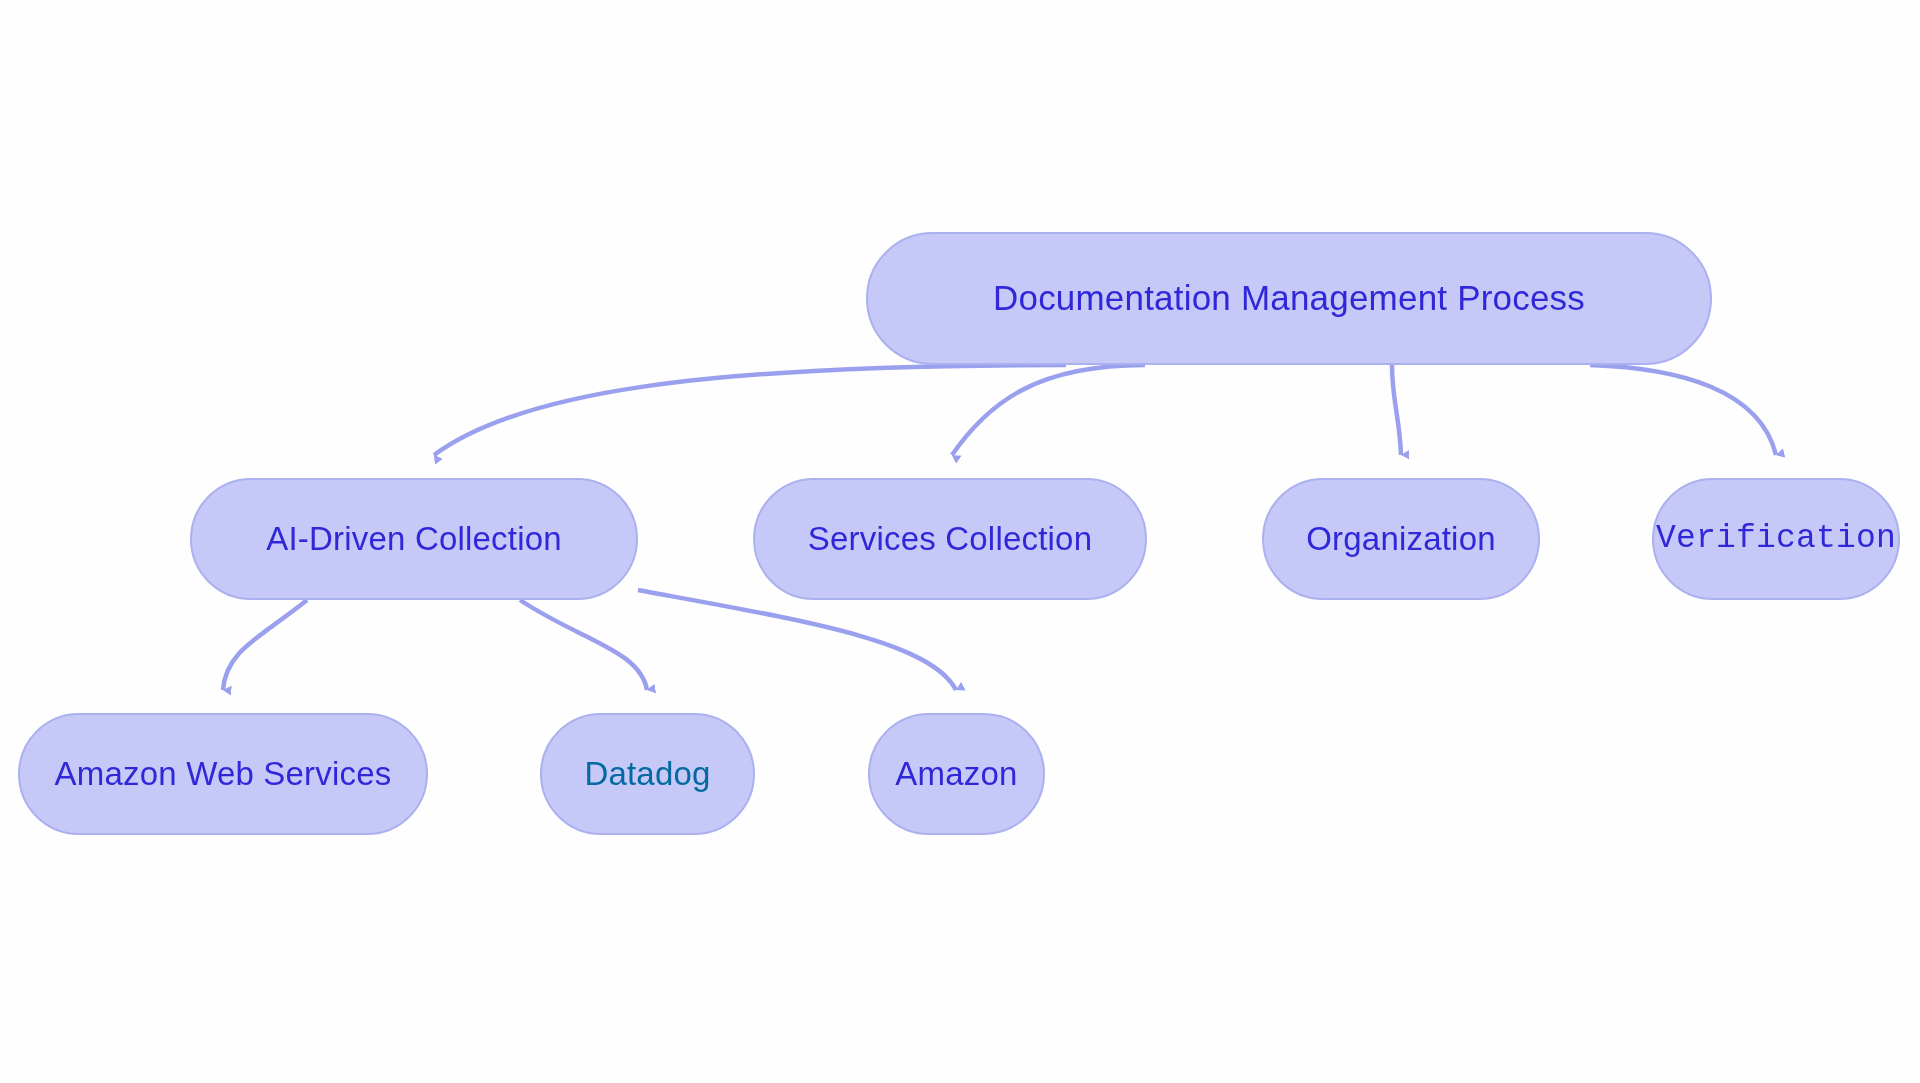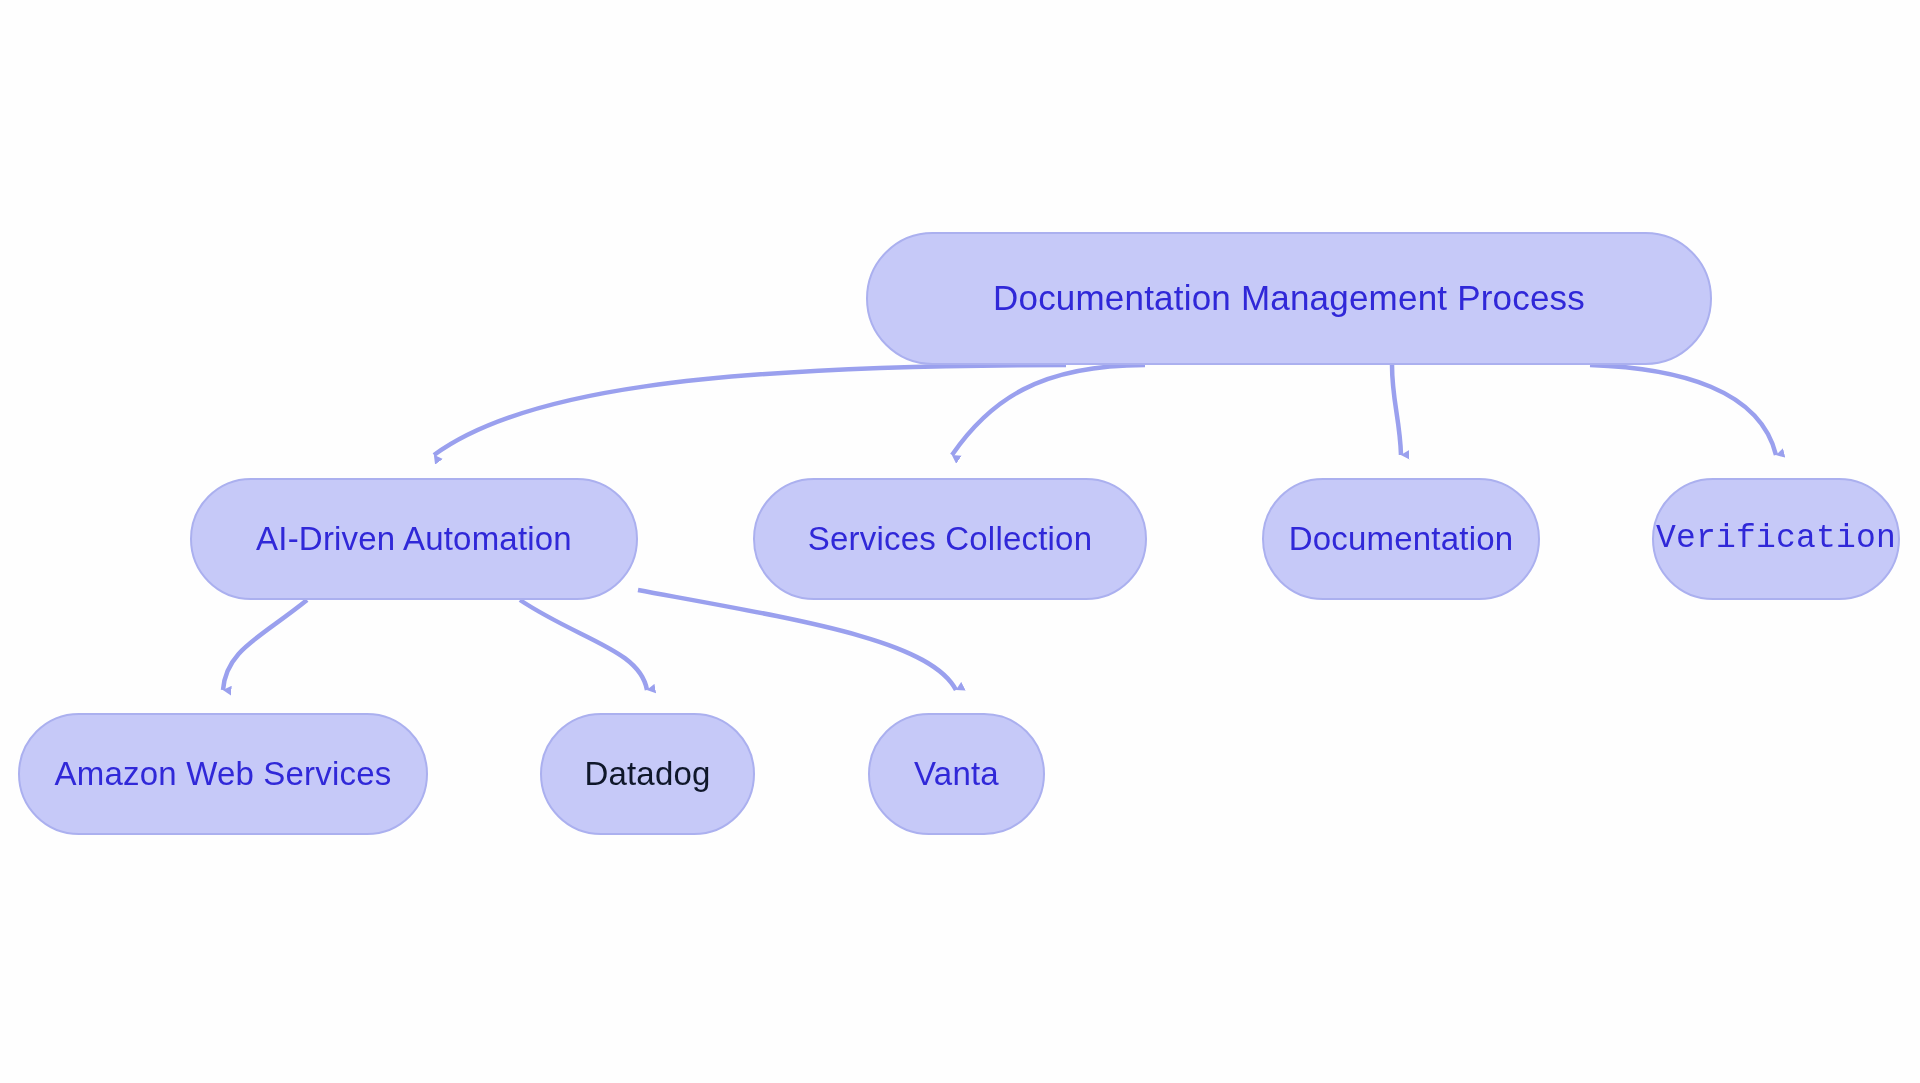--- a/index.html
+++ b/index.html
@@ -70,35 +70,35 @@
         <path d="M 520 600 C 580 640 640 650 647 690" marker-end="url(#arrowhead)"></path>
         <path d="M 638 590 C 800 620 930 640 956 690" marker-end="url(#arrowhead)"></path>
       </g>
   </svg>
 
   <div id="node-layer">
       <div class="flow-node node-root" style="left: 866px; top: 232px; width: 846px; height: 133px; border-radius: 66.5px; background: rgb(198, 201, 248); border-color: rgb(171, 176, 239); color: rgb(48, 40, 216); font-size: 35px;">
         <span class="node-label">Documentation Management Process</span>
       </div>
       <div class="flow-node node-level-1" style="left: 190px; top: 478px; width: 448px; height: 122px; border-radius: 61px; background: rgb(198, 201, 248); border-color: rgb(171, 176, 239); color: rgb(48, 40, 216); font-size: 33px;">
-        <span class="node-label">AI-Driven Automation</span>
+        <span class="node-label">AI-Driven Collection</span>
       </div>
       <div class="flow-node node-level-1" style="left: 753px; top: 478px; width: 394px; height: 122px; border-radius: 61px; background: rgb(198, 201, 248); border-color: rgb(171, 176, 239); color: rgb(48, 40, 216); font-size: 33px;">
         <span class="node-label">Services Collection</span>
       </div>
       <div class="flow-node node-level-1" style="left: 1262px; top: 478px; width: 278px; height: 122px; border-radius: 61px; background: rgb(198, 201, 248); border-color: rgb(171, 176, 239); color: rgb(48, 40, 216); font-size: 33px;">
-        <span class="node-label">Documentation</span>
+        <span class="node-label">Organization</span>
       </div>
       <div class="flow-node node-level-1" style="left: 1652px; top: 478px; width: 248px; height: 122px; border-radius: 61px; background: rgb(198, 201, 248); border-color: rgb(171, 176, 239); color: rgb(48, 40, 216); font-size: 33px; font-family: Liberation Mono, monospace;">
         <span class="node-label">Verification</span>
       </div>
       <div class="flow-node node-level-2" style="left: 18px; top: 713px; width: 410px; height: 122px; border-radius: 61px; background: rgb(198, 201, 248); border-color: rgb(171, 176, 239); color: rgb(48, 40, 216); font-size: 33px;">
         <span class="node-label">Amazon Web Services</span>
       </div>
-      <div class="flow-node node-level-2" style="left: 540px; top: 713px; width: 215px; height: 122px; border-radius: 61px; background: rgb(198, 201, 248); border-color: rgb(171, 176, 239); color: #0f172a; font-size: 33px;">
+      <div class="flow-node node-level-2" style="left: 540px; top: 713px; width: 215px; height: 122px; border-radius: 61px; background: rgb(198, 201, 248); border-color: rgb(171, 176, 239); color: #0369a1; font-size: 33px;">
         <span class="node-label">Datadog</span>
       </div>
       <div class="flow-node node-level-2" style="left: 868px; top: 713px; width: 177px; height: 122px; border-radius: 61px; background: rgb(198, 201, 248); border-color: rgb(171, 176, 239); color: rgb(48, 40, 216); font-size: 33px;">
-        <span class="node-label">Vanta</span>
+        <span class="node-label">Amazon</span>
       </div>
     </div>
 
 </div>
 
 </body></html>

